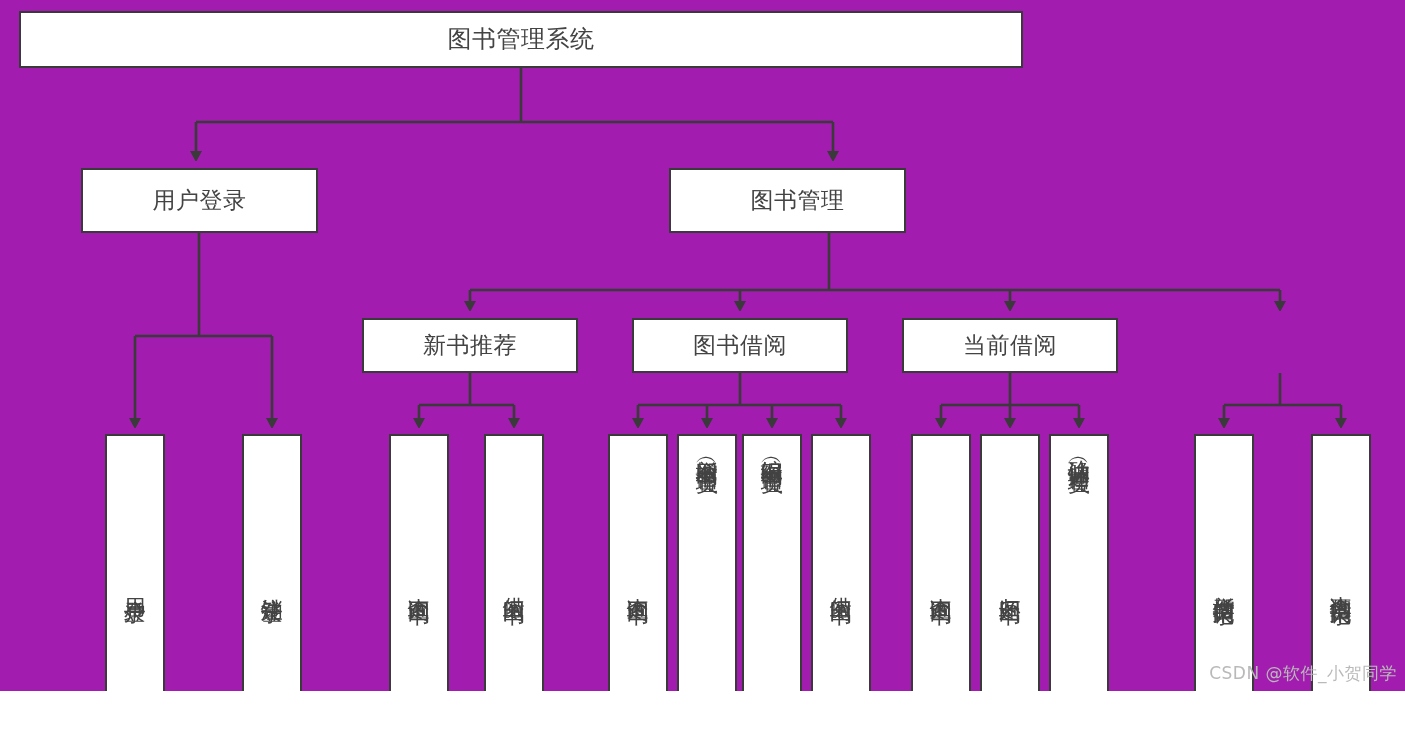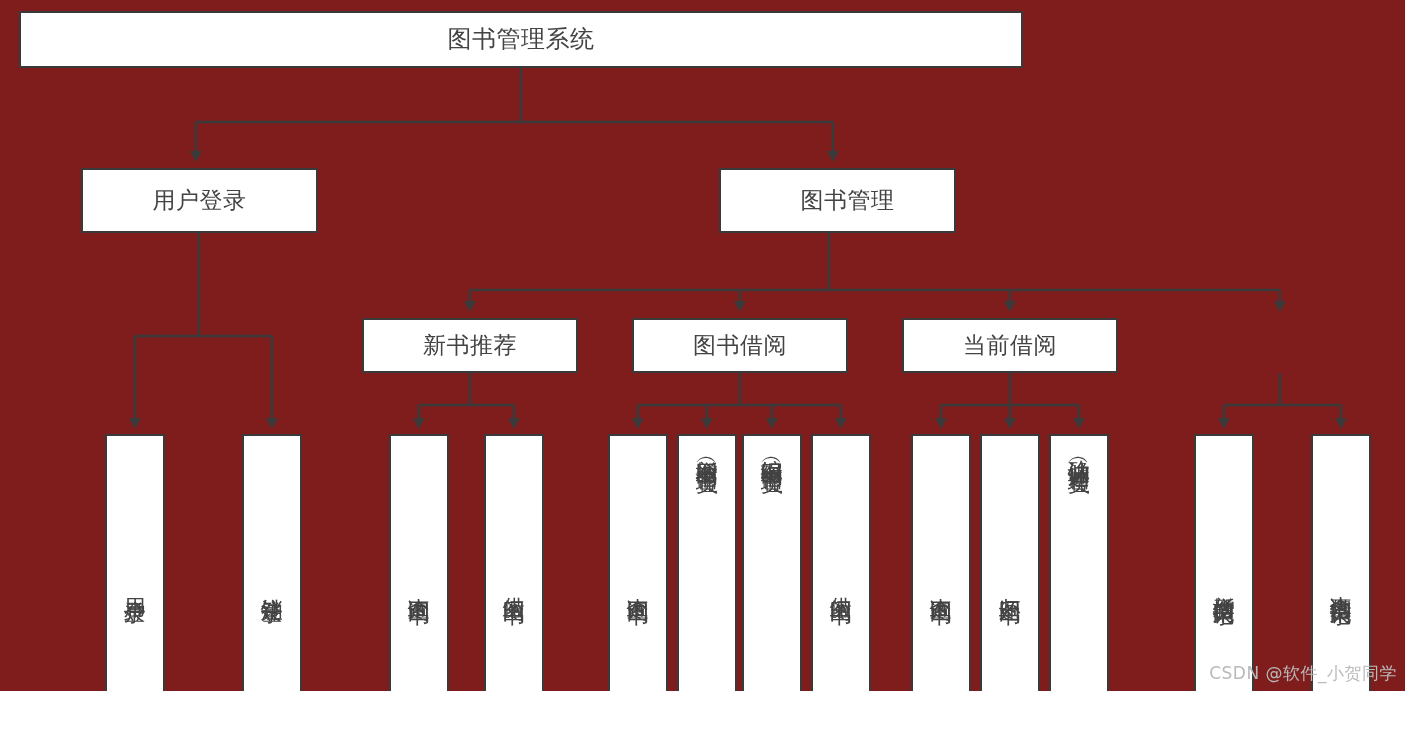--- a/index.html
+++ b/index.html
@@ -8,21 +8,21 @@
     padding: 0;
     background: #ffffff;
   }
   body {
     font-family: "DejaVu Sans", "Liberation Sans", sans-serif;
   }
   #diagram-root {
     position: relative;
     width: 1405px;
     height: 691px;
-    background: #7f1d1d;
+    background: #a21caf;
     overflow: hidden;
   }
   #diagram-svg {
     position: absolute;
     left: 0;
     top: 0;
     width: 1405px;
     height: 747px;
   }
   .node {
@@ -136,21 +136,21 @@
     </g>
   </svg>
 
   <div class="node h root" style="left:19px; top:11px; width:1004px; height:57px;">
     <span class="label">图书管理系统</span>
   </div>
 
   <div class="node h" style="left:81px; top:168px; width:237px; height:65px;">
     <span class="label">用户登录</span>
   </div>
-  <div class="node h" style="left:719px; top:168px; width:237px; height:65px;padding-left:20px;">
+  <div class="node h" style="left:669px; top:168px; width:237px; height:65px;padding-left:20px;">
     <span class="label">图书管理</span>
   </div>
 
   <div class="node h" style="left:362px; top:318px; width:216px; height:55px;justify-content:center;">
     <span class="label">新书推荐</span>
   </div>
   <div class="node h" style="left:902px; top:318px; width:216px; height:55px;">
     <span class="label">当前借阅</span>
   </div>
   <div class="node h" style="left:632px; top:318px; width:216px; height:55px;">

